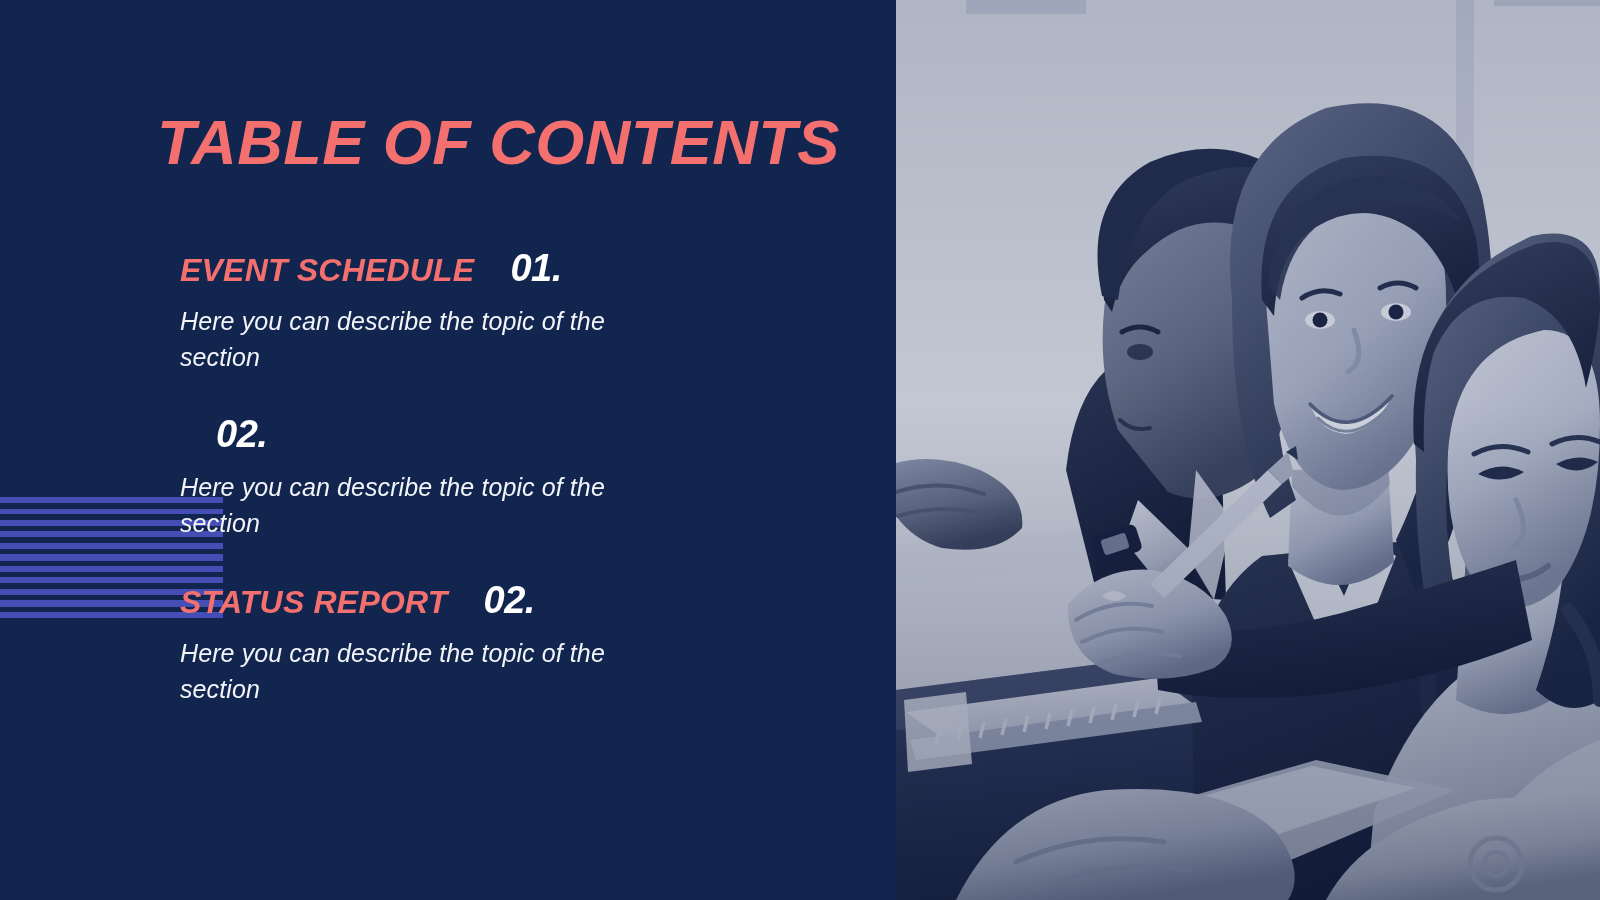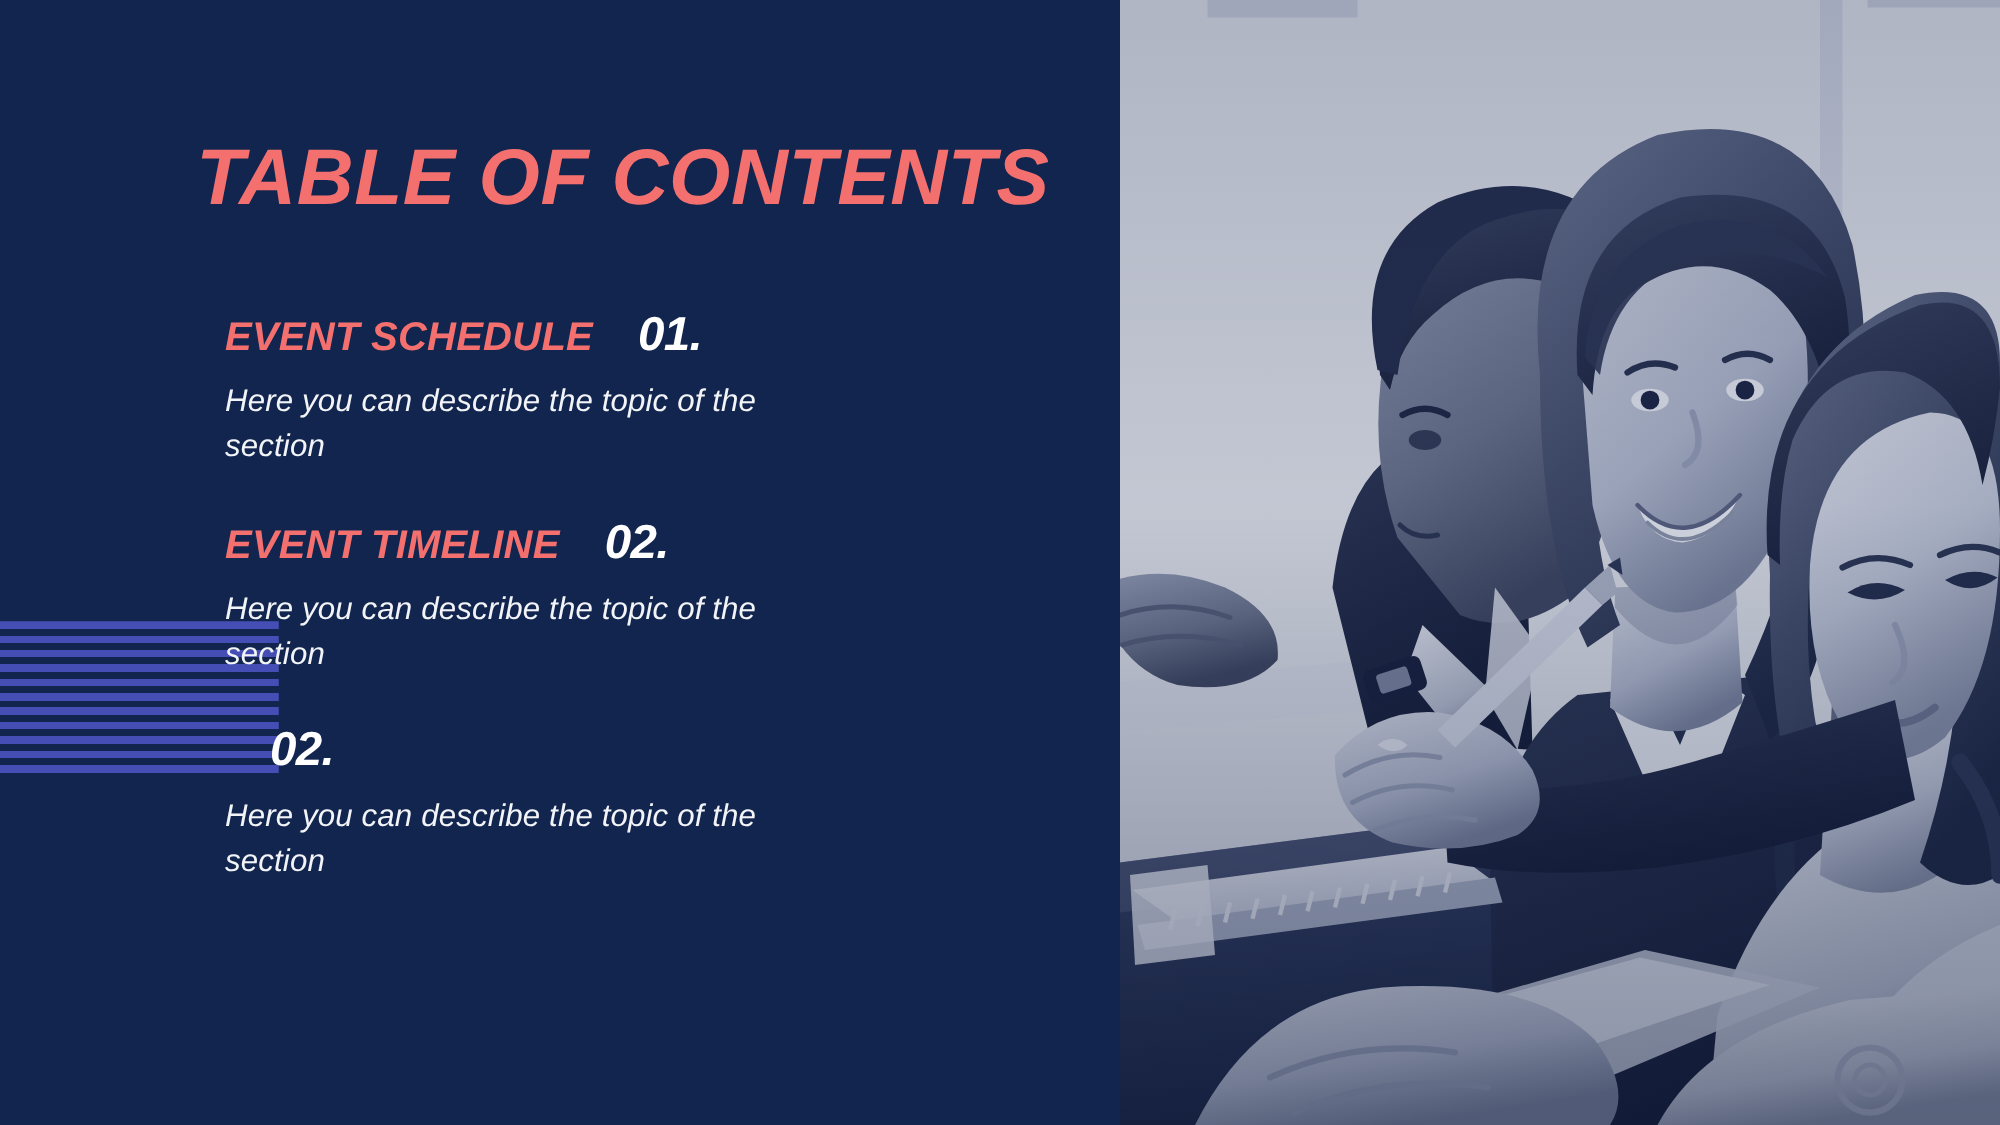--- a/index.html
+++ b/index.html
@@ -148,28 +148,28 @@
       <div class="toc-item">
         <div class="toc-head-row">
           <div class="toc-heading">EVENT SCHEDULE</div>
           <div class="toc-number">01.</div>
         </div>
         <div class="toc-desc">Here you can describe the topic of the section</div>
       </div>
 
       <div class="toc-item">
         <div class="toc-head-row">
-          <div class="toc-heading">EVENT TIMELINE</div>
           <div class="toc-number">02.</div>
         </div>
         <div class="toc-desc">Here you can describe the topic of the section</div>
       </div>
 
       <div class="toc-item">
         <div class="toc-head-row">
+          <div class="toc-heading">STATUS REPORT</div>
           <div class="toc-number">02.</div>
         </div>
         <div class="toc-desc">Here you can describe the topic of the section</div>
       </div>
 
     </div>
   </div>
 
   <div class="photo-panel">
     <svg viewBox="0 0 704 900" preserveAspectRatio="xMidYMid slice">

